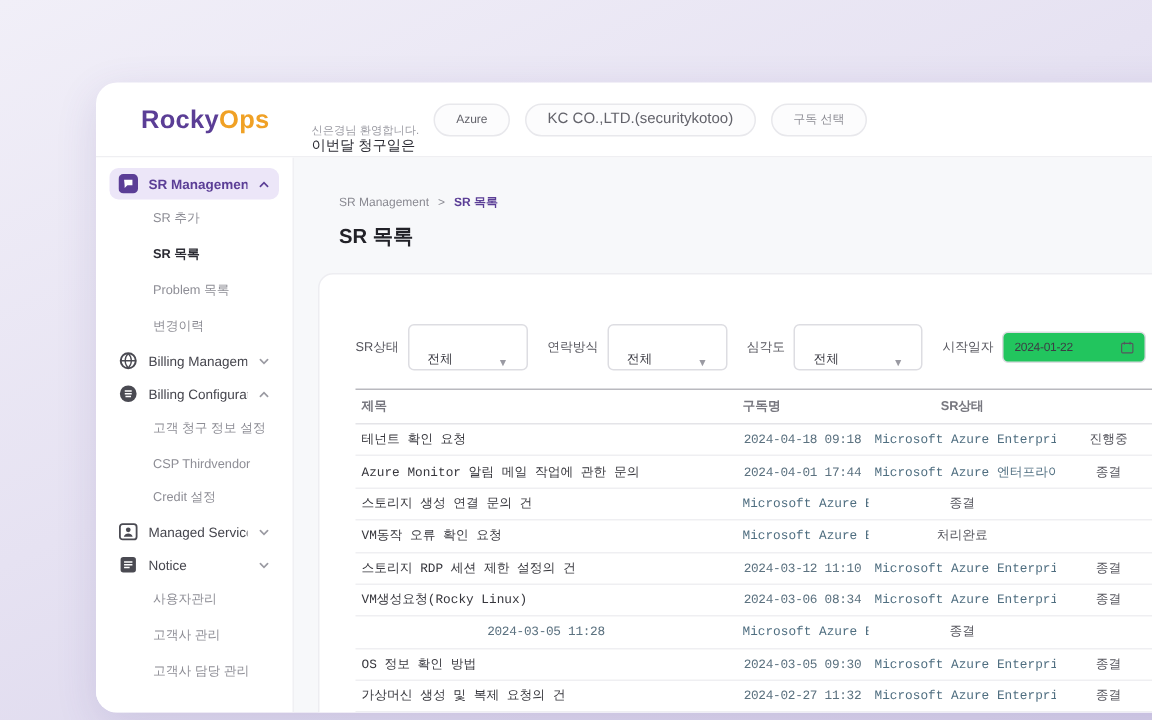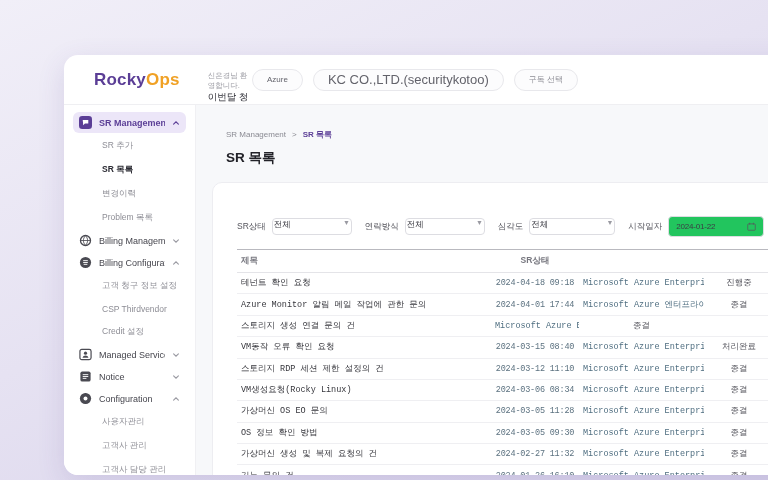--- a/index.html
+++ b/index.html
@@ -22,21 +22,21 @@
   .logo .lp1{color:#5b3e96;}
   .logo .lp2{color:#f0a125;}
   .greeting{margin-left:28px;line-height:1.35;margin-top:41px;}
   .greet-small{font-size:7.5px;color:#9a9aa2;}
   .greet-bold{font-size:9.5px;color:#2b2b33;font-weight:400;}
   .header-right{margin-left:auto;display:flex;align-items:center;gap:10px;padding-right:430px;}
   .pill{height:22px;border:1px solid #e8e8ec;background:#fcfcfd;border-radius:12px;
     display:flex;align-items:center;justify-content:center;font-size:8px;color:#63636b;
     padding:0 14px;white-space:nowrap;cursor:pointer;}
   .pill.csp{min-width:50px;}
-  .pill.customer{min-width:110px;font-size:13px;}
+  .pill.customer{min-width:110px;font-size:10px;}
   .pill.subscription{min-width:60px;color:#8c8c94;}
   
   .app-body{flex:1;display:flex;min-height:0;}
   
   .sidebar{width:132px;flex:0 0 132px;border-right:1px solid #f0f0f3;
     padding:7px 9px;box-sizing:border-box;overflow:hidden;background:#fff;}
   .nav-group{display:flex;align-items:center;gap:7px;padding:4px 6px;border-radius:6px;
     font-size:9px;color:#46464e;cursor:pointer;margin-bottom:1px;}
   .nav-group.active{background:#ece6f8;color:#5b3e96;font-weight:700;}
   .nav-icon{width:13px;height:13px;flex:0 0 13px;display:flex;align-items:center;}
@@ -48,22 +48,22 @@
   .main{flex:1;background:#f7f8fa;padding:14px 16px;box-sizing:border-box;overflow:hidden;}
   .breadcrumb{font-size:8px;color:#8a8a92;display:flex;gap:6px;align-items:center;margin:10px 0 0 14px;}
   .breadcrumb .bc-current{color:#5b3e96;font-weight:700;}
   .page-title{font-size:13.5px;font-weight:700;color:#222228;margin:9px 0 0 14px;}
   .card{background:#fff;border:1px solid #ededf1;border-radius:10px;margin-top:15px;
     padding:18px 24px 16px;min-height:275px;box-sizing:border-box;}
   
   .filters{display:flex;align-items:center;gap:13px;margin-top:15px;flex-wrap:nowrap;}
   .f-group{display:flex;align-items:center;gap:6px;}
   .f-label{font-size:8.5px;color:#55555d;white-space:nowrap;}
-  .f-select{width:80px;height:17px;border:1px solid #ddddE2;border-radius:4px;background:#fff;
-    display:flex;align-items:flex-start;font-size:8.5px;color:#3c3c44;padding:0 1px;box-sizing:border-box;cursor:pointer;}
+  .f-select{width:80px;height:31px;border:1px solid #ddddE2;border-radius:4px;background:#fff;
+    display:flex;align-items:flex-end;font-size:8.5px;color:#3c3c44;padding:0 12px;box-sizing:border-box;cursor:pointer;}
   .f-select .sel-val{flex:1;}
   .f-select .sel-caret{color:#9a9aa2;font-size:7px;}
   .f-date{width:96px;height:21px;border:1px solid #ddddE2;border-radius:4px;background:#22c55e;
     display:flex;align-items:center;font-size:8px;color:#3c3c44;padding:0 7px;box-sizing:border-box;cursor:pointer;}
   .f-date .date-val{flex:1;letter-spacing:-.2px;}
   
   .table{margin-top:12px;width:537px;}
   .thead,.trow{display:grid;grid-template-columns:254px 88px 125px 70px;align-items:center;}
   .thead{border-top:1px solid #b9b9bf;border-bottom:1px solid #e4e4e8;}
   .th{font-size:8.5px;color:#77777f;font-weight:700;padding:5px 4px;}
@@ -108,22 +108,22 @@
           </span>
           <span class="nav-label">SR Management</span>
           <span class="nav-chevron" style="color:#5b3e96">
             <svg width="8" height="8" viewBox="0 0 10 10">
               <path d="M2 6.5 5 3.5 8 6.5" fill="none" stroke="currentColor" stroke-width="1.4" stroke-linecap="round"></path>
             </svg>
           </span>
         </div>
         <div class="nav-sub">SR 추가</div>
         <div class="nav-sub current">SR 목록</div>
+        <div class="nav-sub">Problem 목록</div>
         <div class="nav-sub">변경이력</div>
-        <div class="nav-sub">Problem 목록</div>
         <div class="nav-group">
           <span class="nav-icon">
             <svg width="13" height="13" viewBox="0 0 14 14">
               <circle cx="7" cy="7" r="5.4" fill="none" stroke="#4a4a52" stroke-width="1.4"></circle>
               <path d="M1.8 7h10.4M7 1.8c-3 3-3 7.4 0 10.4M7 1.8c3 3 3 7.4 0 10.4" fill="none" stroke="#4a4a52" stroke-width="0.9"></path>
             </svg>
           </span>
           <span class="nav-label">Billing Management</span>
           <span class="nav-chevron" style="color:#9a9aa2">
             <svg width="8" height="8" viewBox="0 0 10 10">
@@ -167,35 +167,20 @@
           <span class="nav-icon">
             <svg width="13" height="13" viewBox="0 0 14 14">
               <rect x="1.5" y="1.5" width="11" height="11" rx="2" fill="#4a4a52"></rect>
               <path d="M4 5h6M4 7h6M4 9h4" stroke="#fff" stroke-width="1" fill="none"></path>
             </svg>
           </span>
           <span class="nav-label">Notice</span>
           <span class="nav-chevron" style="color:#9a9aa2">
             <svg width="8" height="8" viewBox="0 0 10 10">
               <path d="M2 3.5 5 6.5 8 3.5" fill="none" stroke="currentColor" stroke-width="1.4" stroke-linecap="round"></path>
-            </svg>
-          </span>
-        </div>
-        <div class="nav-group">
-          <span class="nav-icon">
-            <svg width="13" height="13" viewBox="0 0 14 14">
-              <circle cx="7" cy="7" r="6" fill="#4a4a52"></circle>
-              <circle cx="7" cy="7" r="2.1" fill="#fff"></circle>
-              <path d="M7 1v2M7 11v2M1 7h2M11 7h2" stroke="#4a4a52" stroke-width="1.6"></path>
-            </svg>
-          </span>
-          <span class="nav-label">Configuration</span>
-          <span class="nav-chevron" style="color:#9a9aa2">
-            <svg width="8" height="8" viewBox="0 0 10 10">
-              <path d="M2 6.5 5 3.5 8 6.5" fill="none" stroke="currentColor" stroke-width="1.4" stroke-linecap="round"></path>
             </svg>
           </span>
         </div>
         <div class="nav-sub">사용자관리</div>
         <div class="nav-sub">고객사 관리</div>
         <div class="nav-sub">고객사 담당 관리</div>
       </nav>
 
     <main class="main">
       <div class="breadcrumb">
@@ -244,20 +229,21 @@
           </div>
           <div class="f-group">
             <span class="f-label">종료일자</span>
 
           </div>
         </div>
 
         <div class="table">
           <div class="thead">
             <div class="th th-title">제목</div>
+            <div class="th th-sub">구독명</div>
             <div class="th th-status">SR상태</div>
           </div>
           <div id="table-body">
               <div class="trow">
                 <div class="td td-title">테넌트 확인 요청</div>
                 <div class="td td-date">2024-04-18 09:18</div>
                 <div class="td td-sub">Microsoft Azure Enterprise - CSP</div>
                 <div class="td td-status">진행중</div>
               </div>
               <div class="trow">
@@ -266,38 +252,36 @@
                 <div class="td td-sub">Microsoft Azure 엔터프라이즈 - CSP</div>
                 <div class="td td-status">종결</div>
               </div>
               <div class="trow">
                 <div class="td td-title">스토리지 생성 연결 문의 건</div>
                 <div class="td td-sub">Microsoft Azure Enterprise - CSP</div>
                 <div class="td td-status">종결</div>
               </div>
               <div class="trow">
                 <div class="td td-title">VM동작 오류 확인 요청</div>
-                <div class="td td-date">2024-03-15 08:40</div>
                 <div class="td td-sub">Microsoft Azure Enterprise - CSP</div>
                 <div class="td td-status">처리완료</div>
               </div>
               <div class="trow">
                 <div class="td td-title">스토리지 RDP 세션 제한 설정의 건</div>
                 <div class="td td-date">2024-03-12 11:10</div>
                 <div class="td td-sub">Microsoft Azure Enterprise - CSP</div>
                 <div class="td td-status">종결</div>
               </div>
               <div class="trow">
                 <div class="td td-title">VM생성요청(Rocky Linux)</div>
                 <div class="td td-date">2024-03-06 08:34</div>
                 <div class="td td-sub">Microsoft Azure Enterprise - CSP</div>
                 <div class="td td-status">종결</div>
               </div>
               <div class="trow">
-                <div class="td td-title">가상머신 OS EO 문의</div>
                 <div class="td td-date">2024-03-05 11:28</div>
                 <div class="td td-sub">Microsoft Azure Enterprise - CSP</div>
                 <div class="td td-status">종결</div>
               </div>
               <div class="trow">
                 <div class="td td-title">OS 정보 확인 방법</div>
                 <div class="td td-date">2024-03-05 09:30</div>
                 <div class="td td-sub">Microsoft Azure Enterprise - CSP</div>
                 <div class="td td-status">종결</div>
               </div>

